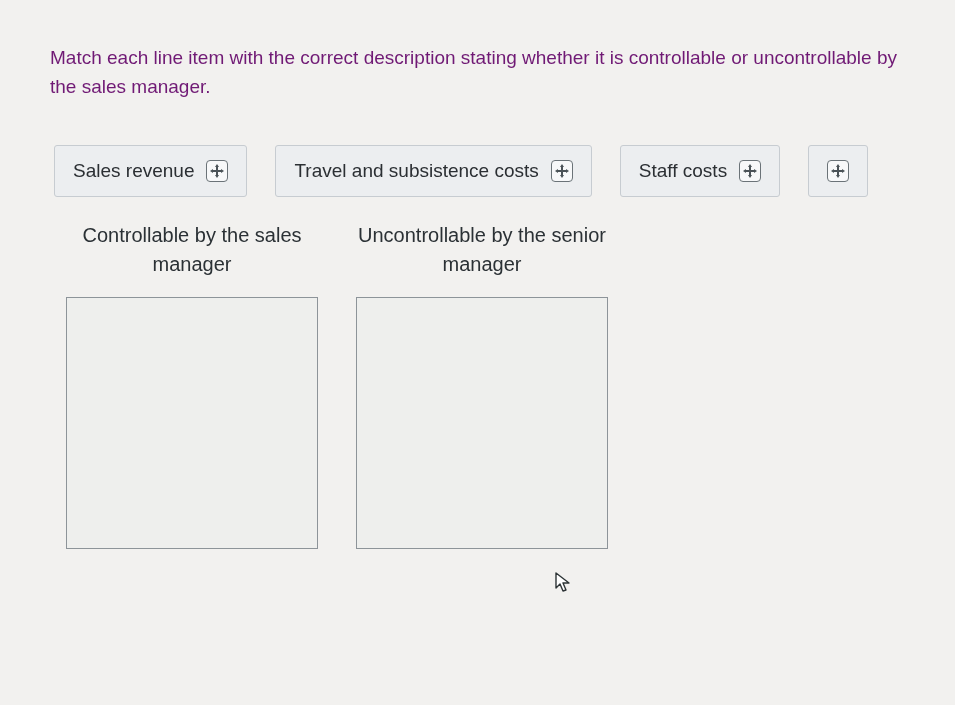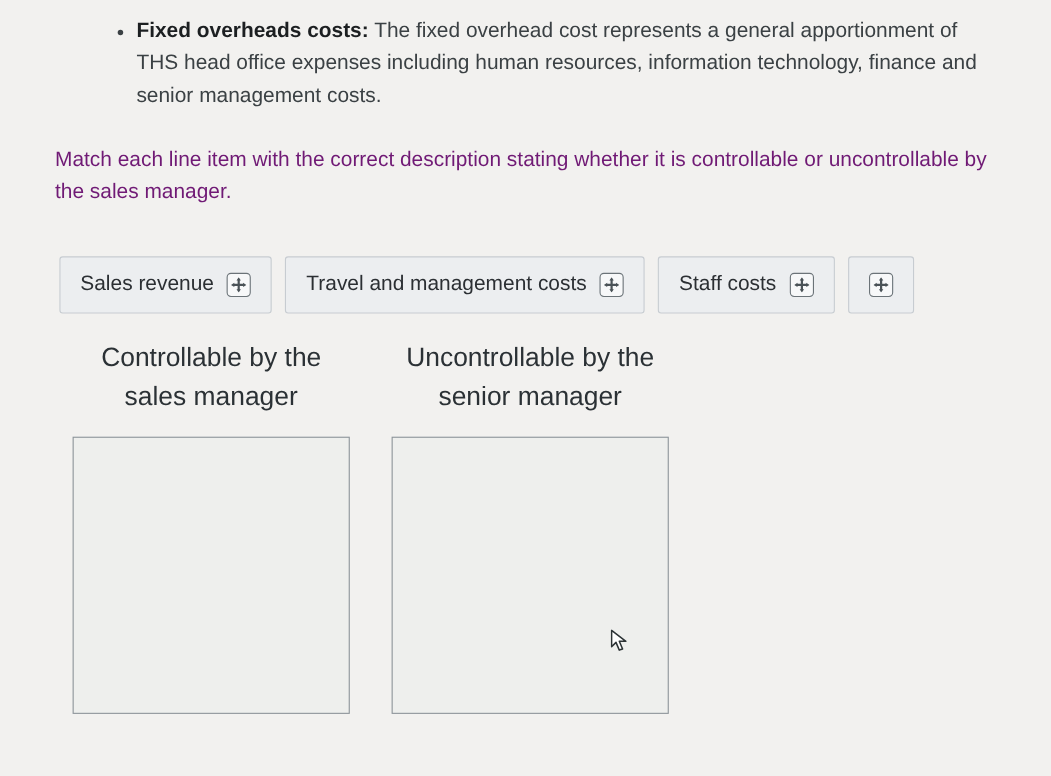--- a/index.html
+++ b/index.html
@@ -38,21 +38,21 @@
   }
   .solution-heading {
     font-size: 20px;
     font-weight: 700;
     color: #1c1f21;
     margin: 0 0 18px 4px;
   }
   .chips {
     display: flex;
     flex-wrap: wrap;
-    gap: 12px;
+    gap: 28px;
     margin-left: 4px;
     margin-bottom: 24px;
   }
   .chip {
     display: inline-flex;
     align-items: center;
     gap: 12px;
     background: #eceef0;
     border: 1px solid #c7ccd1;
     border-radius: 3px;
@@ -76,21 +76,21 @@
     display: flex;
     gap: 30px;
     margin-left: 12px;
   }
   .drop-col {
     display: flex;
     flex-direction: column;
     align-items: center;
   }
   .drop-label {
-    font-size: 24px;
+    font-size: 20px;
     color: #2b3135;
     text-align: center;
     line-height: 1.45;
     margin-bottom: 18px;
     max-width: 260px;
   }
   .drop-box {
     width: 252px;
     height: 252px;
     border: 1.5px solid #8d9499;
@@ -102,42 +102,37 @@
     top: 572px;
     pointer-events: none;
   }
   .cursor svg { display: block; }
 </style>
 </head>
 <body>
 
 <div class="content">
 
-  <ul class="bullet">
-    <li>
-      <span class="bold-lead">Fixed overheads costs:</span><span> The fixed overhead cost represents a general apportionment of THS head office expenses including human resources, information technology, finance and senior management costs.</span>
-    </li>
-  </ul>
 
   <div class="instruction">Match each line item with the correct description stating whether it is controllable or uncontrollable by the sales manager.</div>
 
 
   <div class="chips">
 
     <div class="chip">
       <span>Sales revenue</span>
       <span class="move-icon">
         <svg width="14" height="14" viewBox="0 0 14 14">
           <path d="M7 0 L9 3 L8 3 L8 6 L11 6 L11 5 L14 7 L11 9 L11 8 L8 8 L8 11 L9 11 L7 14 L5 11 L6 11 L6 8 L3 8 L3 9 L0 7 L3 5 L3 6 L6 6 L6 3 L5 3 Z" fill="#4a5257"></path>
         </svg>
       </span>
     </div>
 
     <div class="chip">
-      <span>Travel and management costs</span>
+      <span>Travel and subsistence costs</span>
       <span class="move-icon">
         <svg width="14" height="14" viewBox="0 0 14 14">
           <path d="M7 0 L9 3 L8 3 L8 6 L11 6 L11 5 L14 7 L11 9 L11 8 L8 8 L8 11 L9 11 L7 14 L5 11 L6 11 L6 8 L3 8 L3 9 L0 7 L3 5 L3 6 L6 6 L6 3 L5 3 Z" fill="#4a5257"></path>
         </svg>
       </span>
     </div>
 
     <div class="chip">
       <span>Staff costs</span>
       <span class="move-icon">

